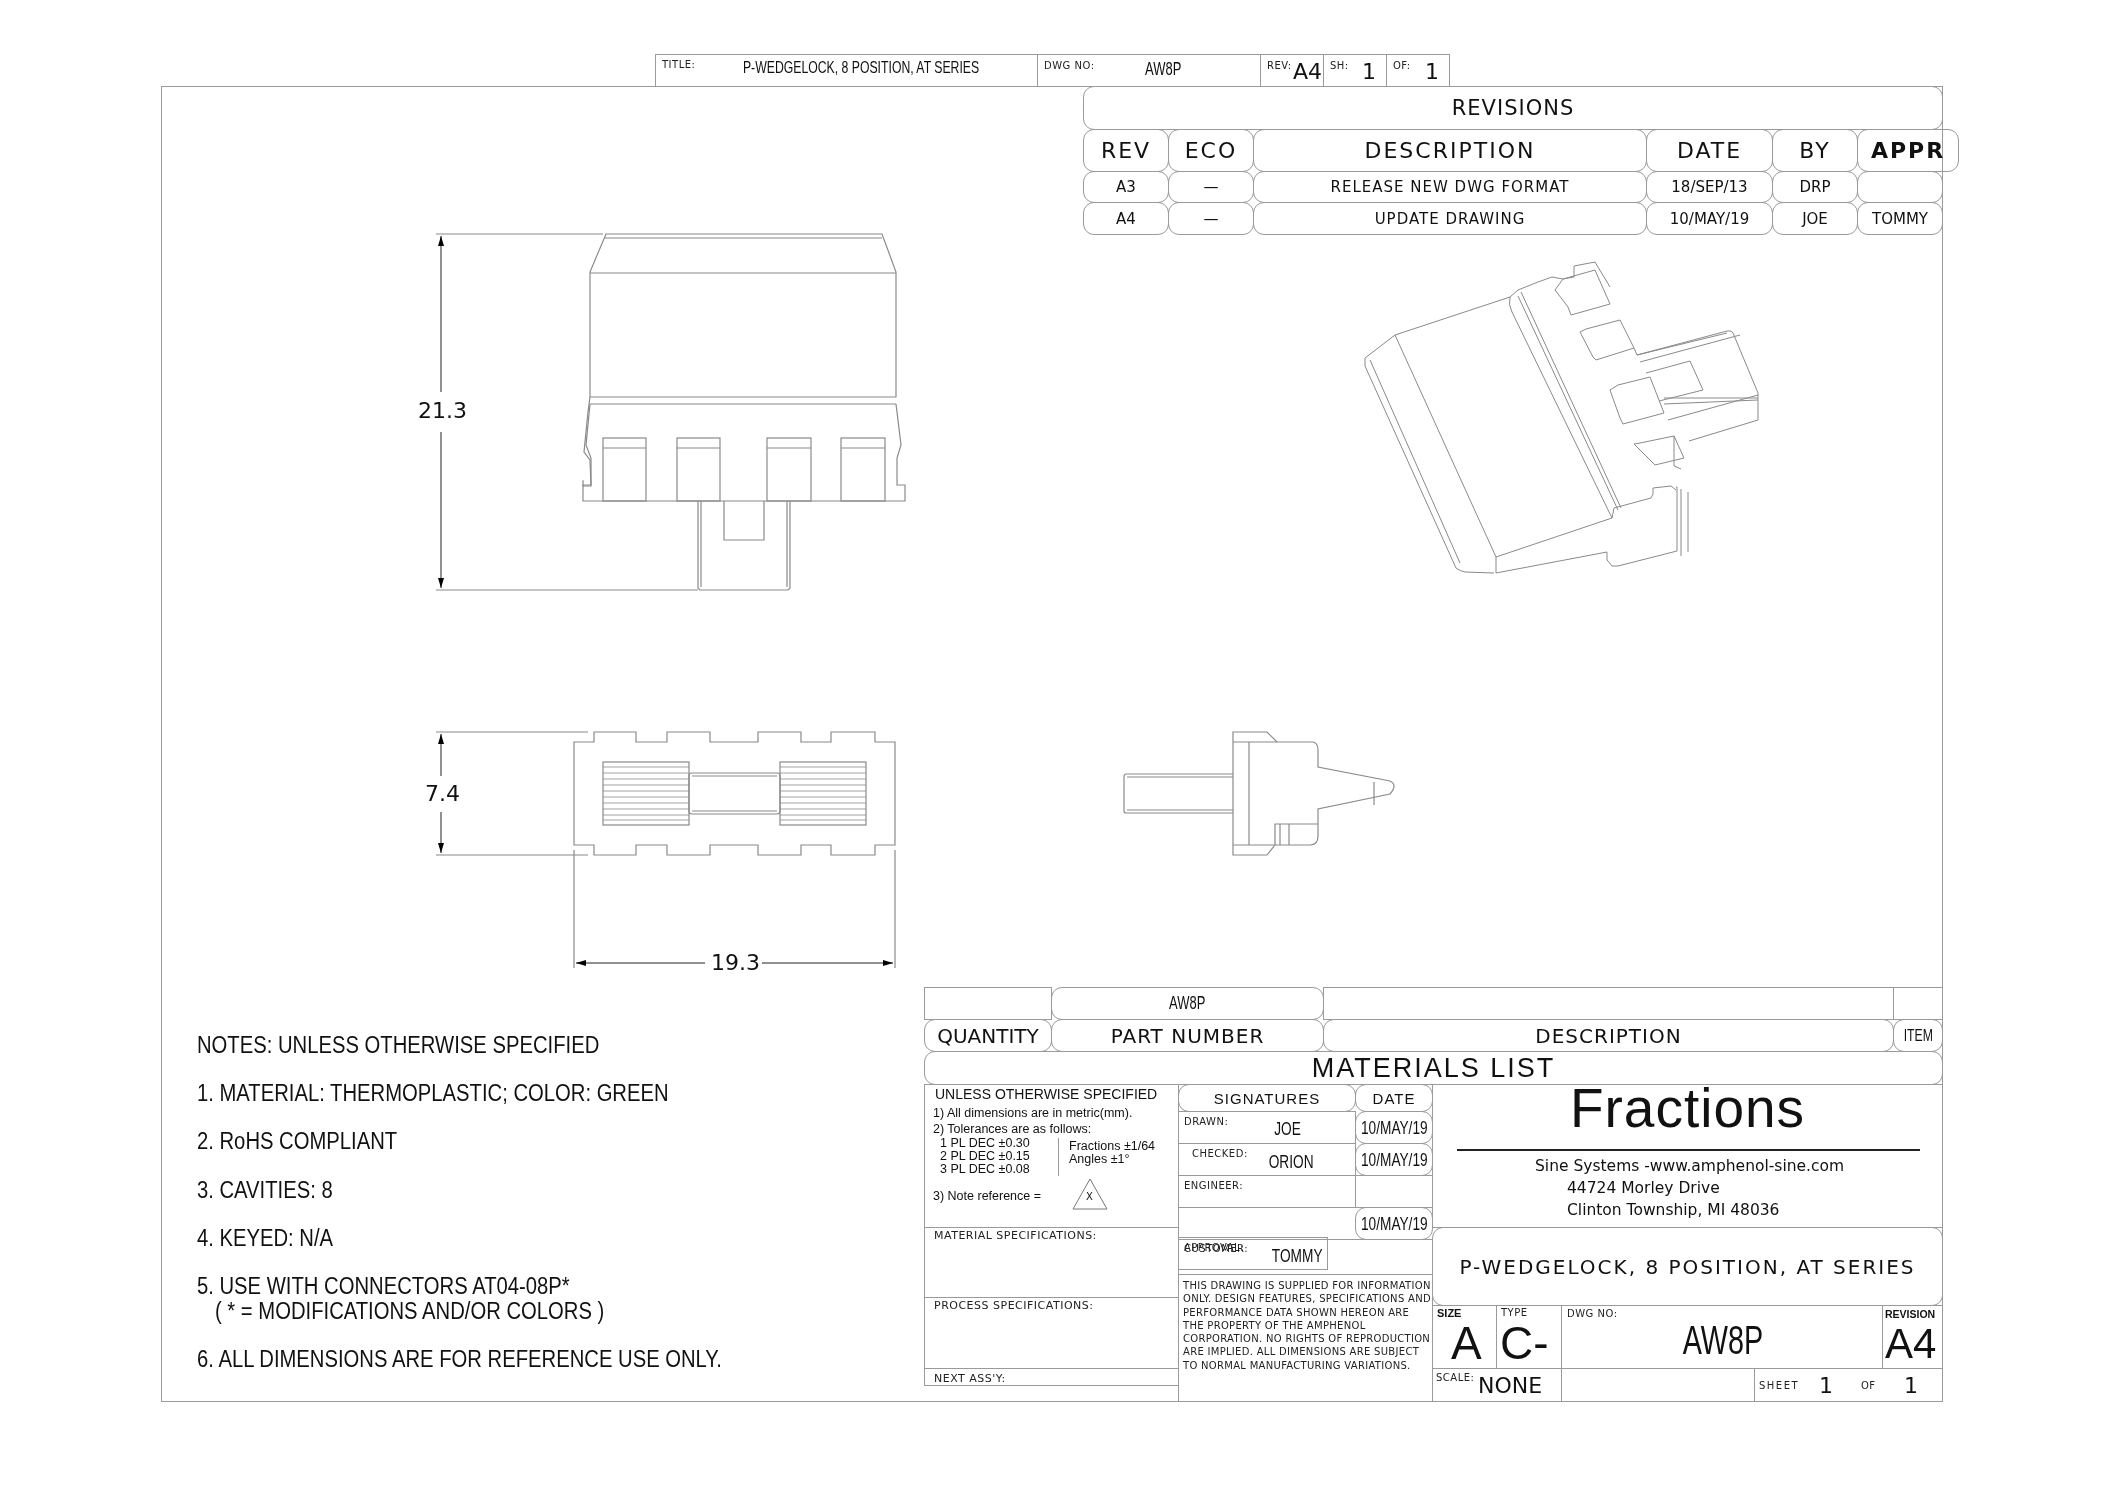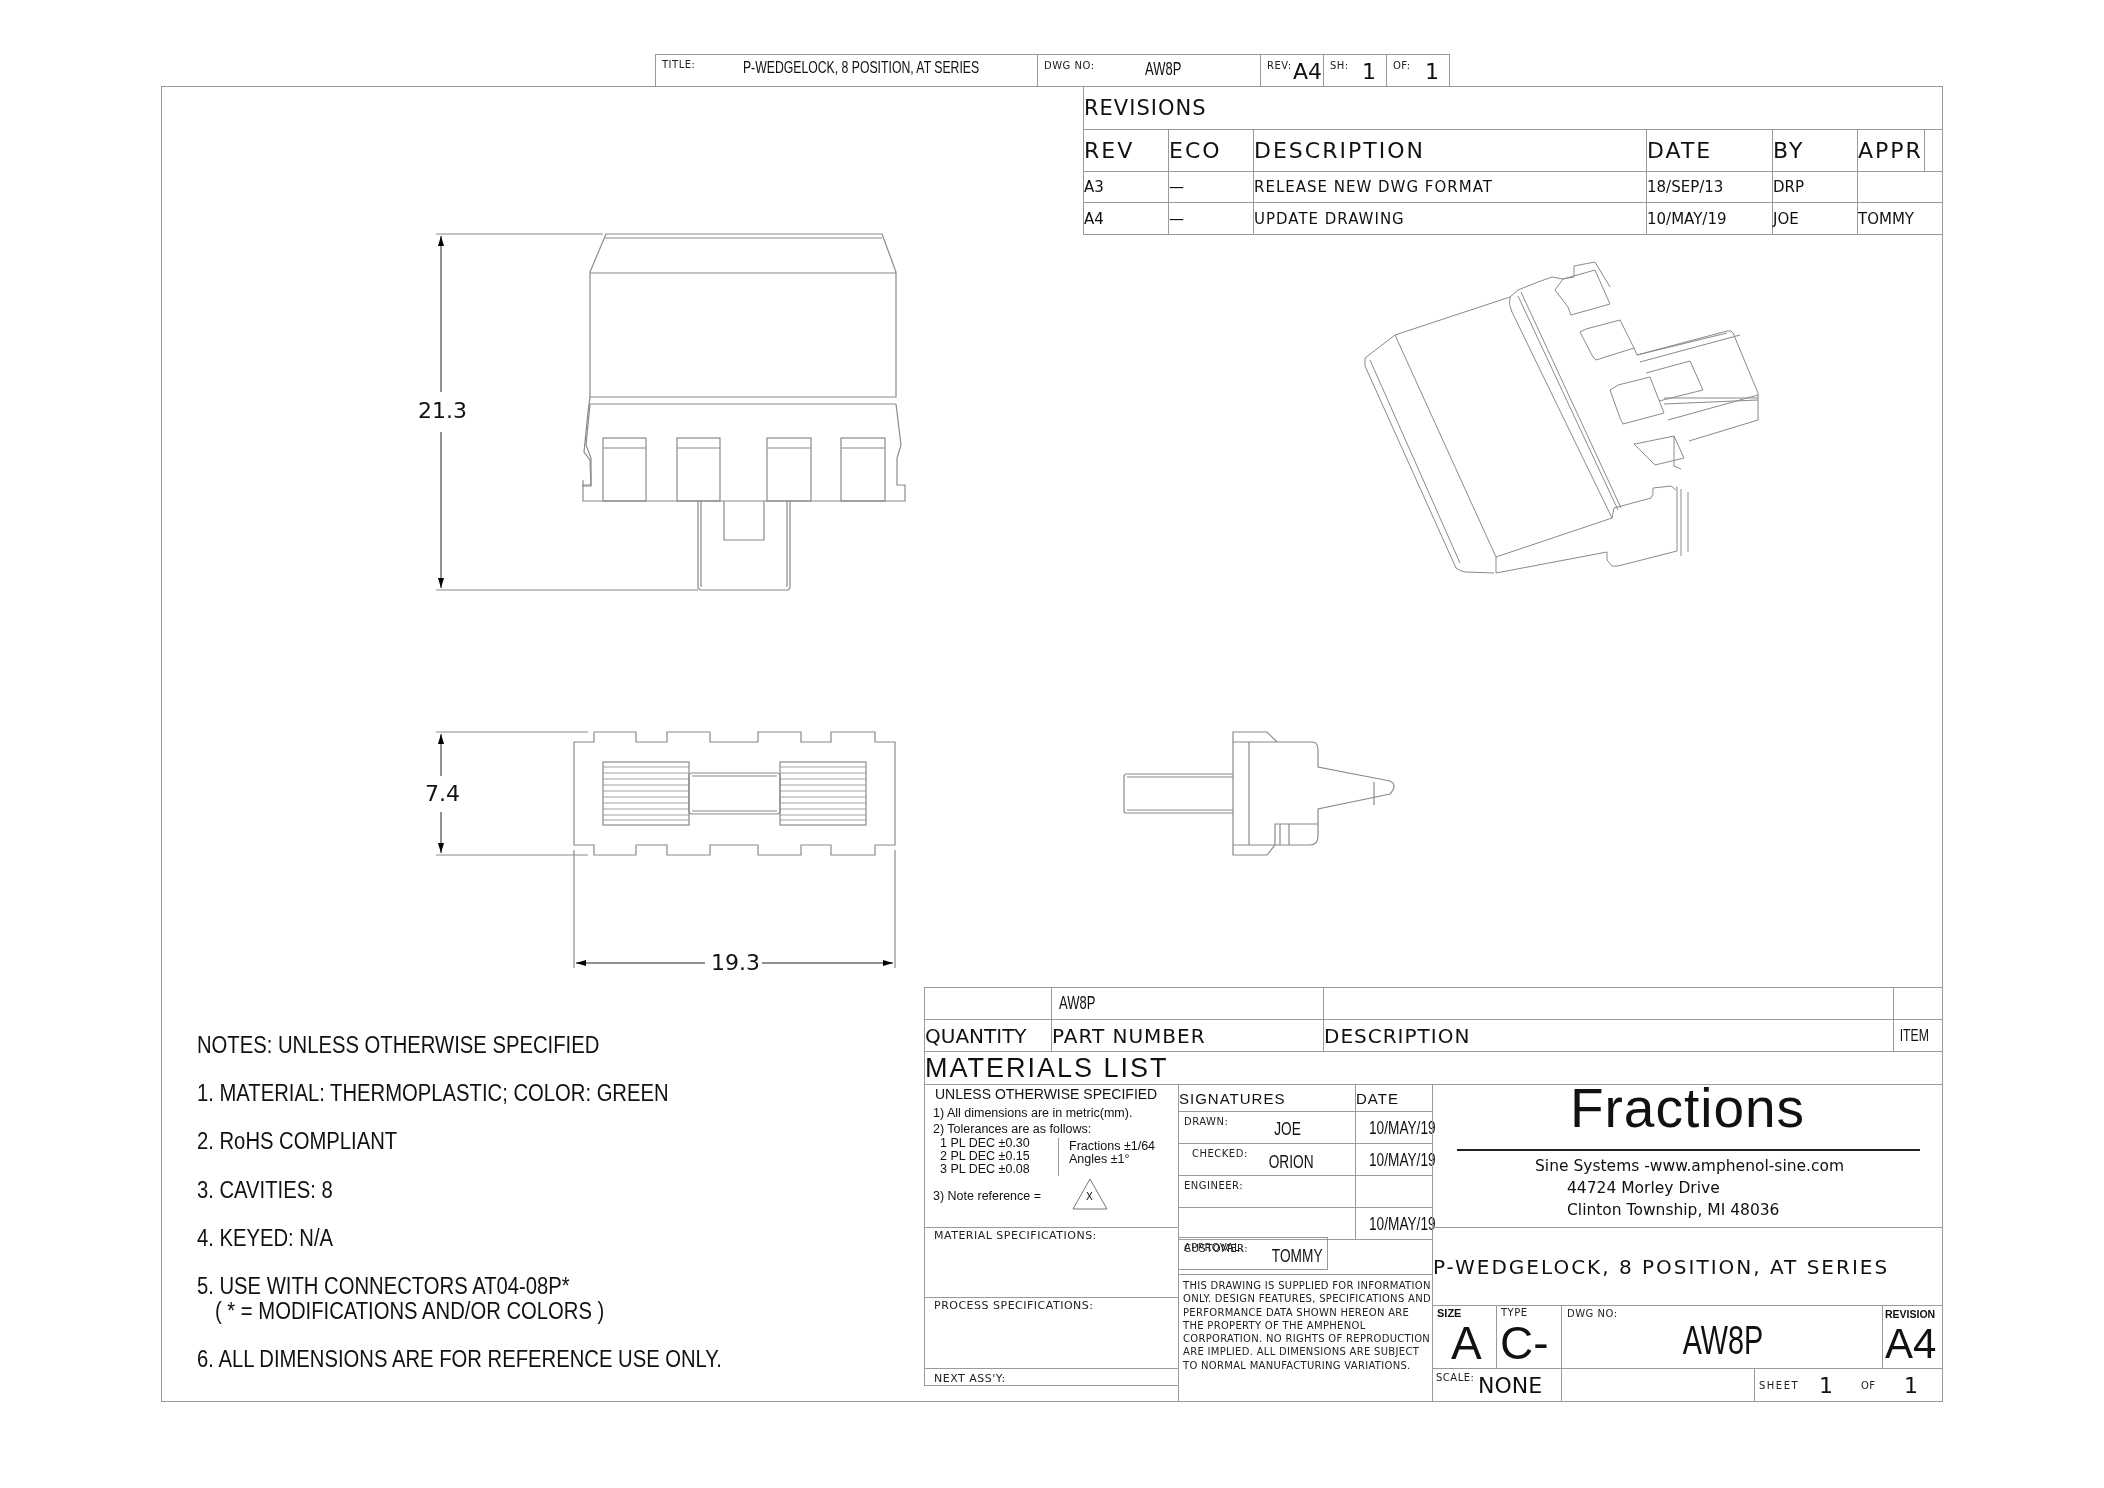--- a/index.html
+++ b/index.html
@@ -1,21 +1,21 @@
 <!DOCTYPE html>
 <html><head>
 <meta charset="utf-8">
 <style>
   html, body { margin:0; padding:0; background:#fff; }
   body { width:2104px; height:1488px; position:relative; overflow:hidden; font-family:"Liberation Sans", sans-serif; color:#111; }
   .abs { position:absolute; }
   .sans { font-family:"DejaVu Sans", sans-serif; }
   .lbl { font-family:"DejaVu Sans", sans-serif; font-size:11px; letter-spacing:0.5px; color:#222; }
   .cell { position:absolute; box-sizing:border-box; border:1px solid #9a9a9a; }
-  .center { display:flex; align-items:center; text-align:center; }
+  .center { display:flex; align-items:center; justify-content:center; text-align:center;border-radius:11px; }
   svg { position:absolute; left:0; top:0; }
   .narrow { display:inline-block; transform:scaleX(0.72); transform-origin:center; white-space:nowrap; }
 </style>
 </head>
 <body>
 
 <div class="cell" style="left:161px;top:86px;width:1782px;height:1316px;"></div>
 
 <div>
   <div class="cell" style="left:655px;top:54px;width:383px;height:33px;">
@@ -52,21 +52,21 @@
     </div>
   <div class="cell center sans" style="left:1253px;top:129px;width:394px;height:43px;font-size:22px;letter-spacing:2px;">
       <span>DESCRIPTION</span>
     </div>
   <div class="cell center sans" style="left:1646px;top:129px;width:127px;height:43px;font-size:22px;letter-spacing:2px;">
       <span>DATE</span>
     </div>
   <div class="cell center sans" style="left:1772px;top:129px;width:86px;height:43px;font-size:22px;letter-spacing:2px;">
       <span>BY</span>
     </div>
-  <div class="cell center sans" style="left:1857px;top:129px;width:68px;height:43px;font-size:22px;letter-spacing:2px;">
+  <div class="cell center sans" style="left:1857px;top:129px;width:102px;height:43px;font-size:22px;letter-spacing:2px;font-weight:bold;">
       <span>APPR</span>
     </div>
 
   <div class="cell center sans" style="left:1083px;top:171px;width:86px;height:32px;font-size:15px;">
       <span>A3</span>
     </div>
   <div class="cell center sans" style="left:1168px;top:171px;width:86px;height:32px;font-size:15px;">
       <span>—</span>
     </div>
   <div class="cell center sans" style="left:1253px;top:171px;width:394px;height:32px;font-size:15px;letter-spacing:1px;">

